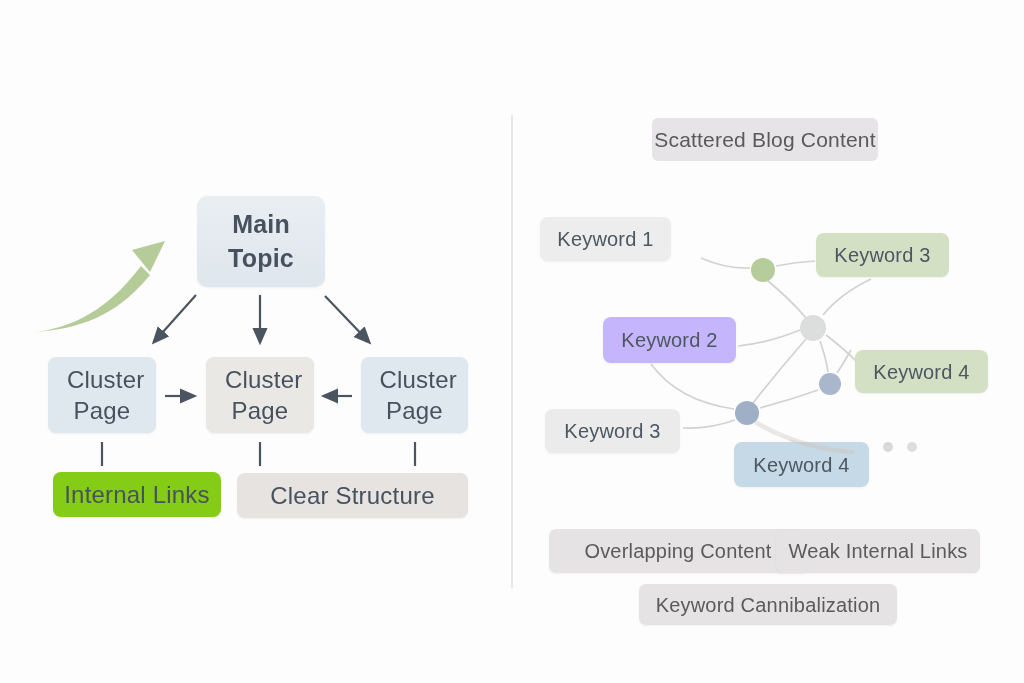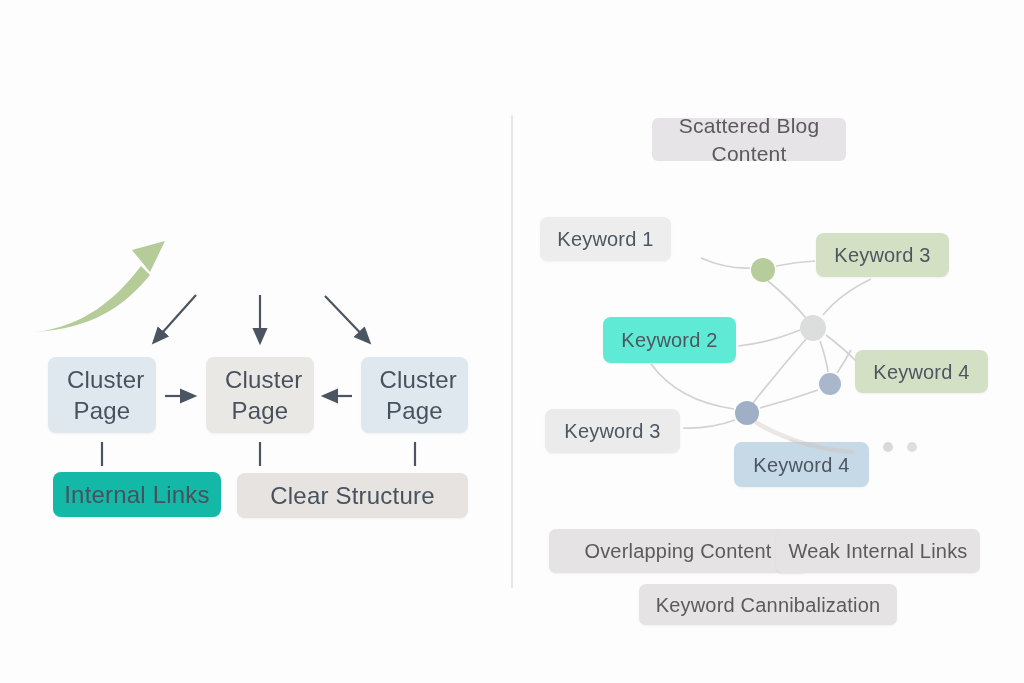--- a/index.html
+++ b/index.html
@@ -17,28 +17,28 @@
     font-size:24px;line-height:1.3;letter-spacing:0.2px;
   }
   
   .title-green{background:#a9c28c;color:#f3f6ee;border-radius:6px;font-size:22px;box-shadow:none;}
   .node-main{
     background:linear-gradient(180deg,#e9eef3 0%,#dfe6ec 100%);
     border-radius:10px;font-size:25px;font-weight:bold;color:#47525e;line-height:1.35;
   }
   .node-blue{background:#dfe8ef;}
   .node-gray{background:#e9e8e4;}
-  .badge-blue{background:#14b8a6;}
+  .badge-blue{background:#84cc16;}
   .badge-warm{background:#e6e3e0;}
   
   .title-gray{background:#e6e4e6;color:#5a5a5a;border-radius:6px;font-size:21px;box-shadow:none;}
   .kw{font-size:20px;color:#4d5761;}
   .kw-gray{background:#ededed;}
   .kw-green{background:#d4e0c3;}
-  .kw-blue{background:#5eead4;align-items:center;}
+  .kw-blue{background:#c4b5fd;align-items:center;}
   .kw-blue2{background:#c6d9e6;}
   .issue{background:#e5e3e4;color:#5b5b5b;font-size:20px;border-radius:7px;}
   .divider{position:absolute;left:511px;top:115px;width:2px;height:473px;background:#e6e6e6;border-radius:1px;}
 </style>
 </head>
 <body>
 
 <div class="canvas">
 
   <svg class="layer" viewBox="0 0 1024 683">
@@ -85,39 +85,42 @@
       <circle cx="830" cy="384" r="11" fill="#a9b7cd"></circle>
       <circle cx="747" cy="413" r="12" fill="#9fafc6"></circle>
       <circle cx="888" cy="447" r="5" fill="#d9d9d9"></circle>
       <circle cx="912" cy="447" r="5" fill="#dedede"></circle>
     </g>
   </svg>
 
   <div class="divider"></div>
 
 
+  <div class="box node-main" style="left:197px;top:196px;width:128px;height:91px;">
+    <span style="display:block;width:90px;">Main Topic</span>
+  </div>
 
   <div class="box node-blue" style="left:48px;top:357px;width:108px;height:76px;">
     <span style="display:block;width:70px;">Cluster Page</span>
   </div>
   <div class="box node-gray" style="left:206px;top:357px;width:108px;height:76px;">
     <span style="display:block;width:70px;">Cluster Page</span>
   </div>
   <div class="box node-blue" style="left:361px;top:357px;width:107px;height:76px;">
     <span style="display:block;width:70px;">Cluster Page</span>
   </div>
 
   <div class="box badge-blue" style="left:53px;top:472px;width:168px;height:45px;">
     <span>Internal Links</span>
   </div>
   <div class="box badge-warm" style="left:237px;top:473px;width:231px;height:45px;">
     <span>Clear Structure</span>
   </div>
 
-  <div class="box title-gray" style="left:652px;top:118px;width:194px;height:43px;">
+  <div class="box title-gray" style="left:652px;top:118px;width:226px;height:43px;">
     <span>Scattered Blog Content</span>
   </div>
 
   <div class="box kw kw-gray" style="left:540px;top:217px;width:131px;height:44px;">
     <span>Keyword 1</span>
   </div>
   <div class="box kw kw-green" style="left:816px;top:233px;width:133px;height:44px;">
     <span>Keyword 3</span>
   </div>
   <div class="box kw kw-blue" style="left:603px;top:317px;width:133px;height:46px;">

